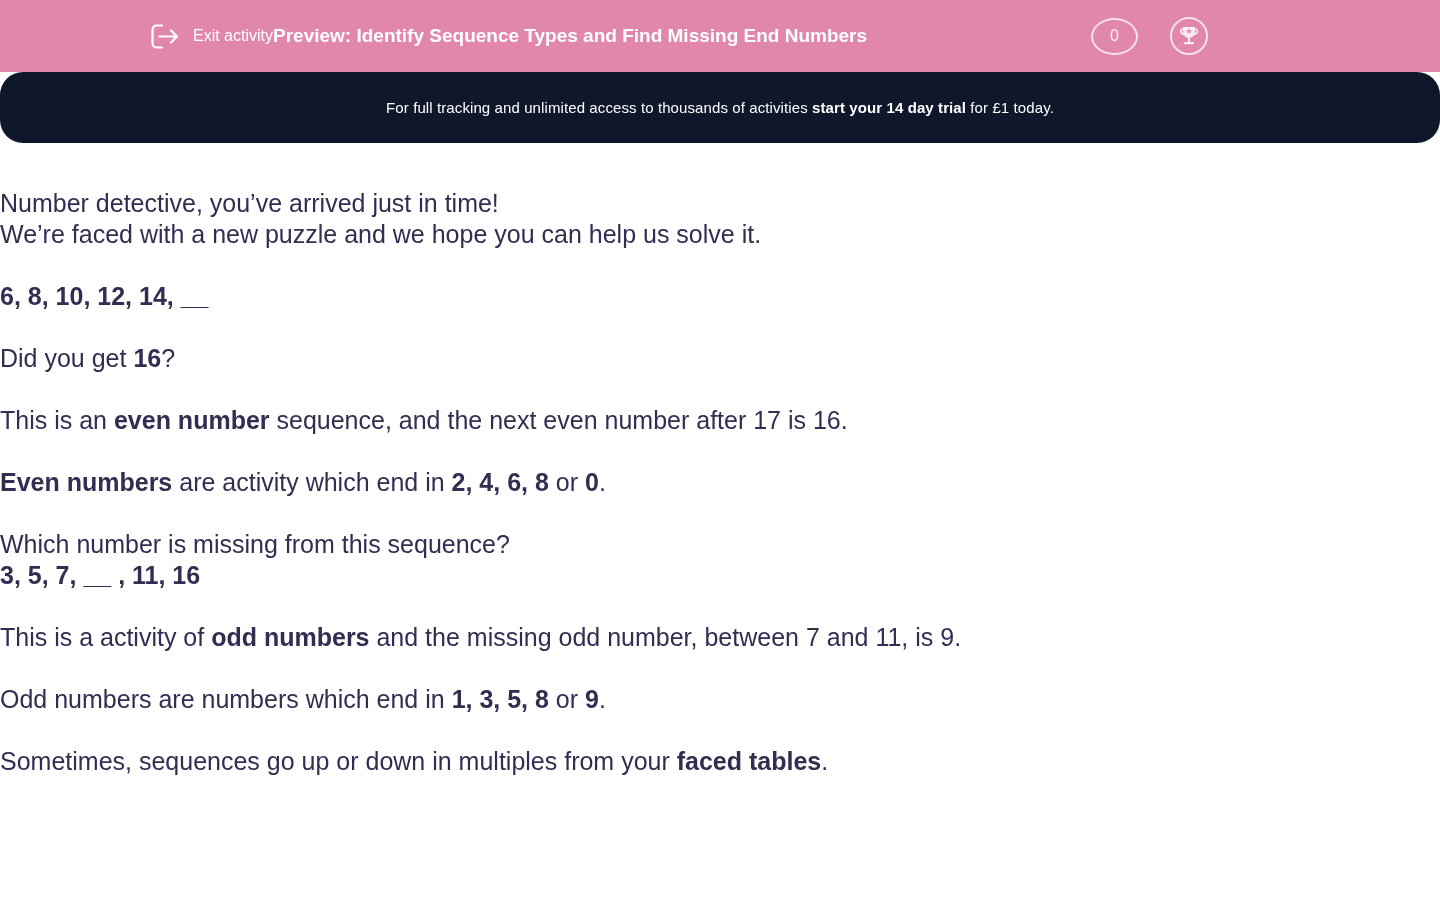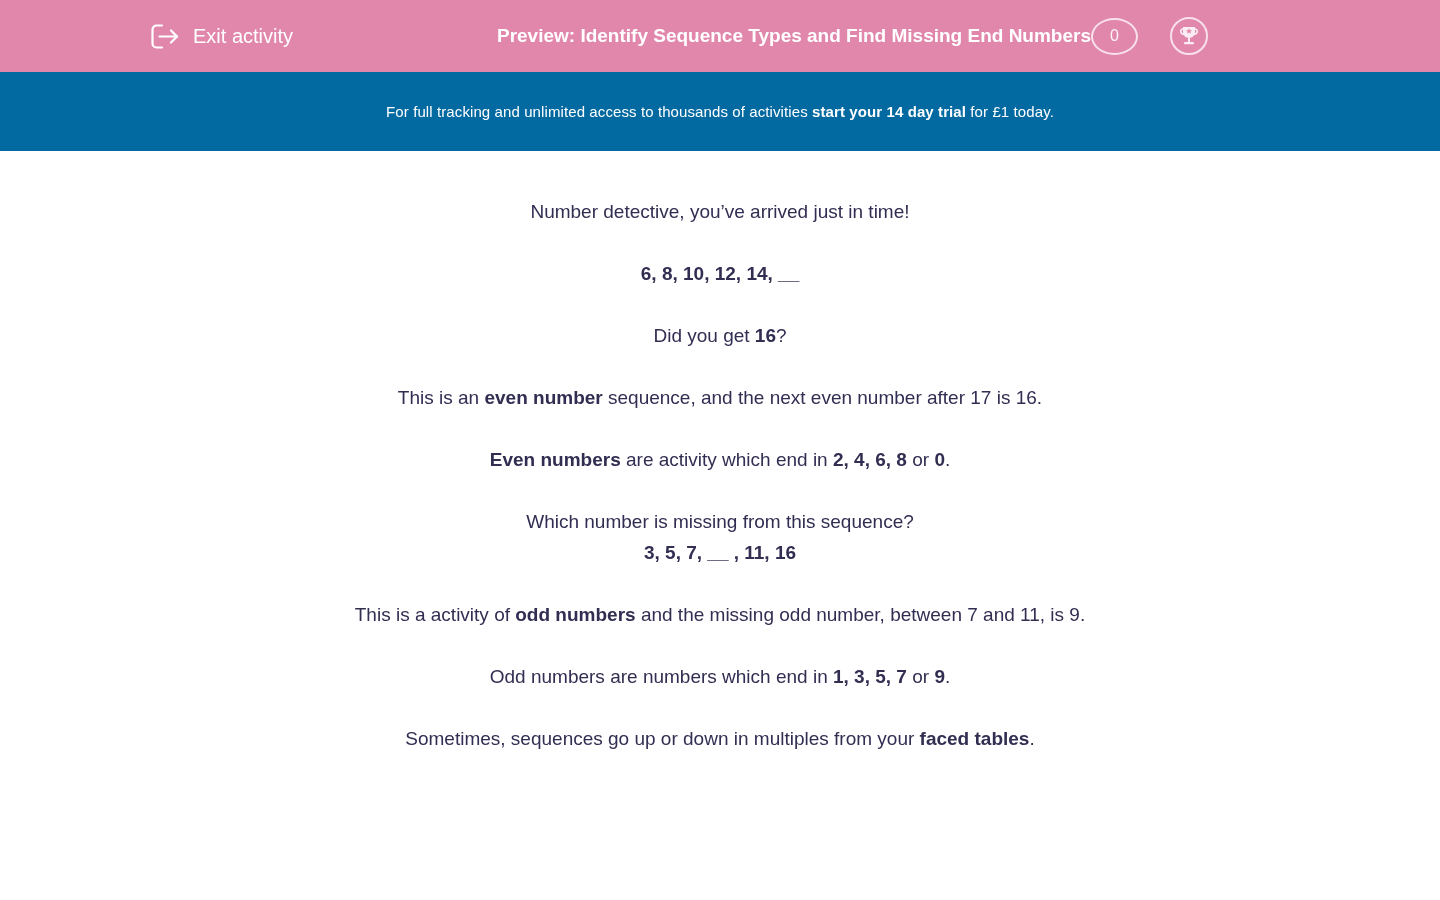--- a/index.html
+++ b/index.html
@@ -24,26 +24,26 @@
   .exit-btn {
     display: flex;
     align-items: center;
     gap: 13px;
     background: none;
     border: none;
     padding: 0;
     cursor: pointer;
     color: #ffffff;
     font-family: inherit;
-    font-size: 20px;
+    font-size: 16px;
     white-space: nowrap;
   }
   .header-title {
     flex: 1;
-    text-align: right;
+    text-align: left;
     font-size: 19px;
     font-weight: 700;
     margin: 0;
     white-space: nowrap;
     color: #ffffff;
   }
   .header-right {
     display: flex;
     align-items: center;
     gap: 32px;
@@ -64,36 +64,36 @@
     height: 38px;
     border: 2px solid rgba(255,255,255,0.75);
     border-radius: 50%;
     display: flex;
     align-items: center;
     justify-content: center;
   }
 
   
   .banner {
-    height: 79px;
-    background: #0369a1;
+    height: 71px;
+    background: #0f172a;
     color: #ffffff;
     display: flex;
     align-items: center;
     justify-content: center;
     font-size: 15px;
     letter-spacing: 0.1px;
+    border-radius: 23px;
   }
   .banner strong { font-weight: 700; }
 
   
   .content {
-    text-align: center;
     color: #312e52;
-    font-size: 19px;
+    font-size: 25px;
     line-height: 31px;
   }
   .para { margin: 31px 0 0 0; }
   .para.first { margin-top: 45px; }
   .para.large { margin-top: 31px; }
   .line { display: block; }
   .content strong { font-weight: 700; }
 </style>
 </head>
 <body>
@@ -135,20 +135,21 @@
   </div>
 </header>
 
 <div class="banner">
   <span><span>For full tracking and unlimited access to thousands of activities </span><strong>start your 14 day trial</strong><span> for £1 today.</span></span>
 </div>
 
 <main class="content">
     <p class="para first">
       <span class="line"><span>Number detective, you’ve arrived just in time!</span></span>
+      <span class="line"><span>We’re faced with a new puzzle and we hope you can help us solve it.</span></span>
     </p>
     <p class="para">
       <span class="line"><strong>6, 8, 10, 12, 14, __</strong></span>
     </p>
     <p class="para">
       <span class="line"><span>Did you get </span><strong>16</strong><span>?</span></span>
     </p>
     <p class="para">
       <span class="line"><span>This is an </span><strong>even number</strong><span> sequence, and the next even number after 17 is 16.</span></span>
     </p>
@@ -156,18 +157,18 @@
       <span class="line"><strong>Even numbers</strong><span> are activity which end in </span><strong>2, 4, 6, 8</strong><span> or </span><strong>0</strong><span>.</span></span>
     </p>
     <p class="para large">
       <span class="line"><span>Which number is missing from this sequence?</span></span>
       <span class="line"><strong>3, 5, 7, __ , 11, 16</strong></span>
     </p>
     <p class="para">
       <span class="line"><span>This is a activity of </span><strong>odd numbers</strong><span> and the missing odd number, between 7 and 11, is 9.</span></span>
     </p>
     <p class="para">
-      <span class="line"><span>Odd numbers are numbers which end in </span><strong>1, 3, 5, 7</strong><span> or </span><strong>9</strong><span>.</span></span>
+      <span class="line"><span>Odd numbers are numbers which end in </span><strong>1, 3, 5, 8</strong><span> or </span><strong>9</strong><span>.</span></span>
     </p>
     <p class="para large">
       <span class="line"><span>Sometimes, sequences go up or down in multiples from your </span><strong>faced tables</strong><span>.</span></span>
     </p>
   </main>
 
 </body></html>

